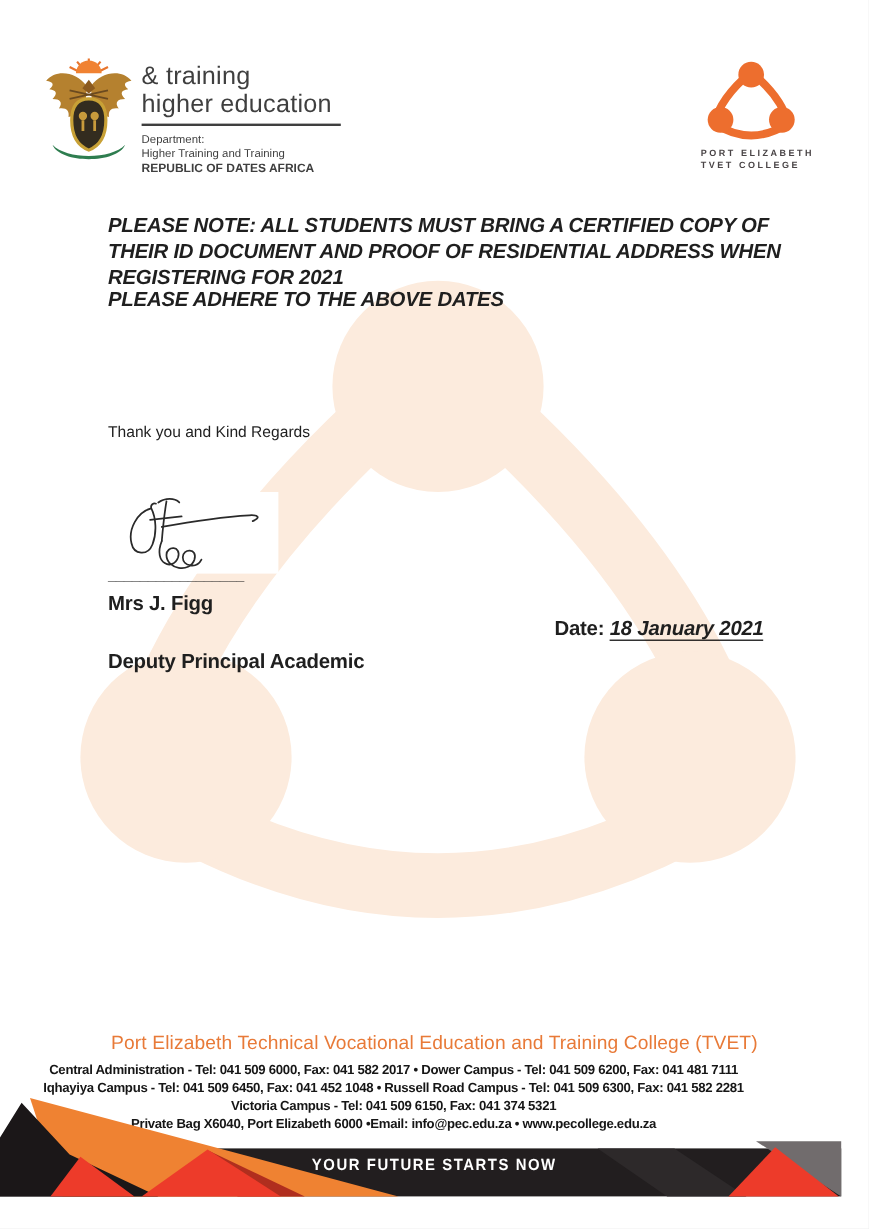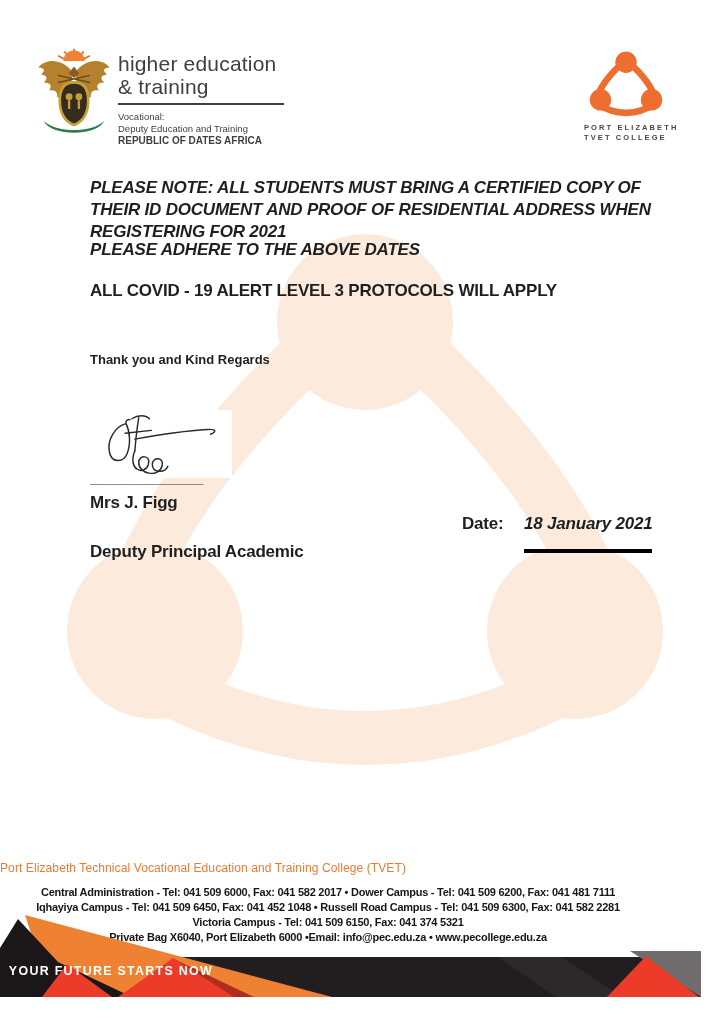--- a/index.html
+++ b/index.html
@@ -25,37 +25,37 @@
 
   
   .watermark{left:55px;top:205px;width:620px;height:600px;color:#FCEBDD;}
 
   
   .body-text{font-size:17px;font-weight:bold;letter-spacing:-.2px;line-height:22px;}
   .it{font-style:italic;}
   .note-line{left:90px;top:177px;width:576px;}
   .adhere-line{left:90px;top:239px;width:576px;}
   .covid-line{left:90px;top:280px;width:576px;}
-  .thanks-line{left:90px;top:352px;width:400px;font-size:13px;font-weight:bold;letter-spacing:0;}
+  .thanks-line{left:90px;top:352px;width:400px;font-size:13px;font-weight:normal;letter-spacing:0;}
 
   .sig-box{left:94px;top:410px;width:138px;height:68px;background:#ffffff;}
   .sig-rule{left:90px;top:468px;font-size:12px;font-weight:bold;letter-spacing:0;}
   .signer-name{left:90px;top:492px;}
   .signer-title{left:90px;top:541px;}
   .date-line{left:462px;top:513px;}
-  .date-value{font-style:italic;border-bottom:4px solid #000000;padding-bottom:16px;margin-left:16px;}
+  .date-value{font-style:italic;border-bottom:1px solid #000000;padding-bottom:0px;}
 
   
-  .f-college{left:0;top:861px;width:724px;text-align:left;
-    font-size:12px;color:#E87A38;letter-spacing:.1px;}
+  .f-college{left:0;top:861px;width:724px;text-align:center;
+    font-size:16px;color:#E87A38;letter-spacing:.1px;}
   .f-lines{left:0;top:885px;width:656px;text-align:center;
     font-size:11px;font-weight:bold;line-height:15px;letter-spacing:-.25px;color:#161616;}
 
   .bottom-art{left:0;top:914px;width:724px;height:84px;}
-  .slogan{left:0;top:963px;width:724px;text-align:left;color:#ffffff;
+  .slogan{left:0;top:963px;width:724px;text-align:center;color:#ffffff;
     font-size:13.5px;font-weight:bold;letter-spacing:1.4px;}
   .slogan span{display:inline-block;transform:scaleX(.92);transform-origin:center;}
 </style>
 </head>
 <body>
 
 <div class="page">
 
   <svg width="0" height="0" style="position:absolute">
     <symbol id="tvet-mark" viewBox="0 0 620 600">
@@ -84,39 +84,38 @@
     <path d="M45 40 C57 40 61 49 61 60 C61 75 55 84 45 88 C35 84 29 75 29 60 C29 49 33 40 45 40 Z" fill="#332c1f" stroke="#C8A136" stroke-width="3"></path>
     <g stroke="#C89B3C" stroke-width="2.6" fill="#C89B3C">
       <circle cx="39.5" cy="56" r="2.6"></circle>
         <circle cx="50.5" cy="56" r="2.6"></circle>
       <path d="M39.5 60 v10 M50.5 60 v10"></path>
     </g>
     <path d="M11 83 C24 97 66 97 79 83 C72 101 18 101 11 83 Z" fill="#2E7D4F"></path>
   </svg>
 
   <div class="abs dept-block">
+    <div class="dept-title">&amp; training</div>
     <div class="dept-title">higher education</div>
-    <div class="dept-title">&amp; training</div>
     <div class="dept-rule"></div>
-    <div class="dept-small">Vocational:</div>
-    <div class="dept-small">Deputy Education and Training</div>
+    <div class="dept-small">Department:</div>
+    <div class="dept-small">Higher Training and Training</div>
     <div class="dept-country">REPUBLIC OF DATES AFRICA</div>
   </div>
 
   <svg class="abs college-logo-mark" viewBox="0 0 620 600">
       <use href="#tvet-mark"></use>
     </svg>
   <div class="abs college-wordmark">
     <div>PORT ELIZABETH</div>
     <div>TVET COLLEGE</div>
   </div>
 
   <div class="abs body-text it note-line">PLEASE NOTE: ALL STUDENTS MUST BRING A CERTIFIED COPY OF THEIR ID DOCUMENT AND PROOF OF RESIDENTIAL ADDRESS WHEN REGISTERING FOR 2021</div>
   <div class="abs body-text it adhere-line">PLEASE ADHERE TO THE ABOVE DATES</div>
-  <div class="abs body-text covid-line">ALL COVID - 19 ALERT LEVEL 3 PROTOCOLS WILL APPLY</div>
   <div class="abs thanks-line">Thank you and Kind Regards</div>
 
   <div class="abs sig-box">
     <svg width="138" height="68" viewBox="0 0 140 70" fill="none" stroke="#2a2a2a" stroke-width="1.5" stroke-linecap="round">
       <path d="M32 14 C20 17 12 32 15 44 C17 54 29 55 33 45 C37 35 36 22 32 14 C31 11 34 9 36 10"></path>
       <path d="M38 9 C44 5 52 5 56 9"></path>
       <path d="M45 8 C43 20 42 30 41 42"></path>
       <path d="M31 24 L58 21"></path>
       <path d="M41 30 C68 25 98 21 116 20 C124 19.5 126 22 119 25"></path>
       <path d="M41 42 C33 62 51 68 55 56 C58 46 45 46 45 54 C45 66 65 70 69 58 C72 48 59 48 59 56 C59 64 71 66 75 58"></path>

